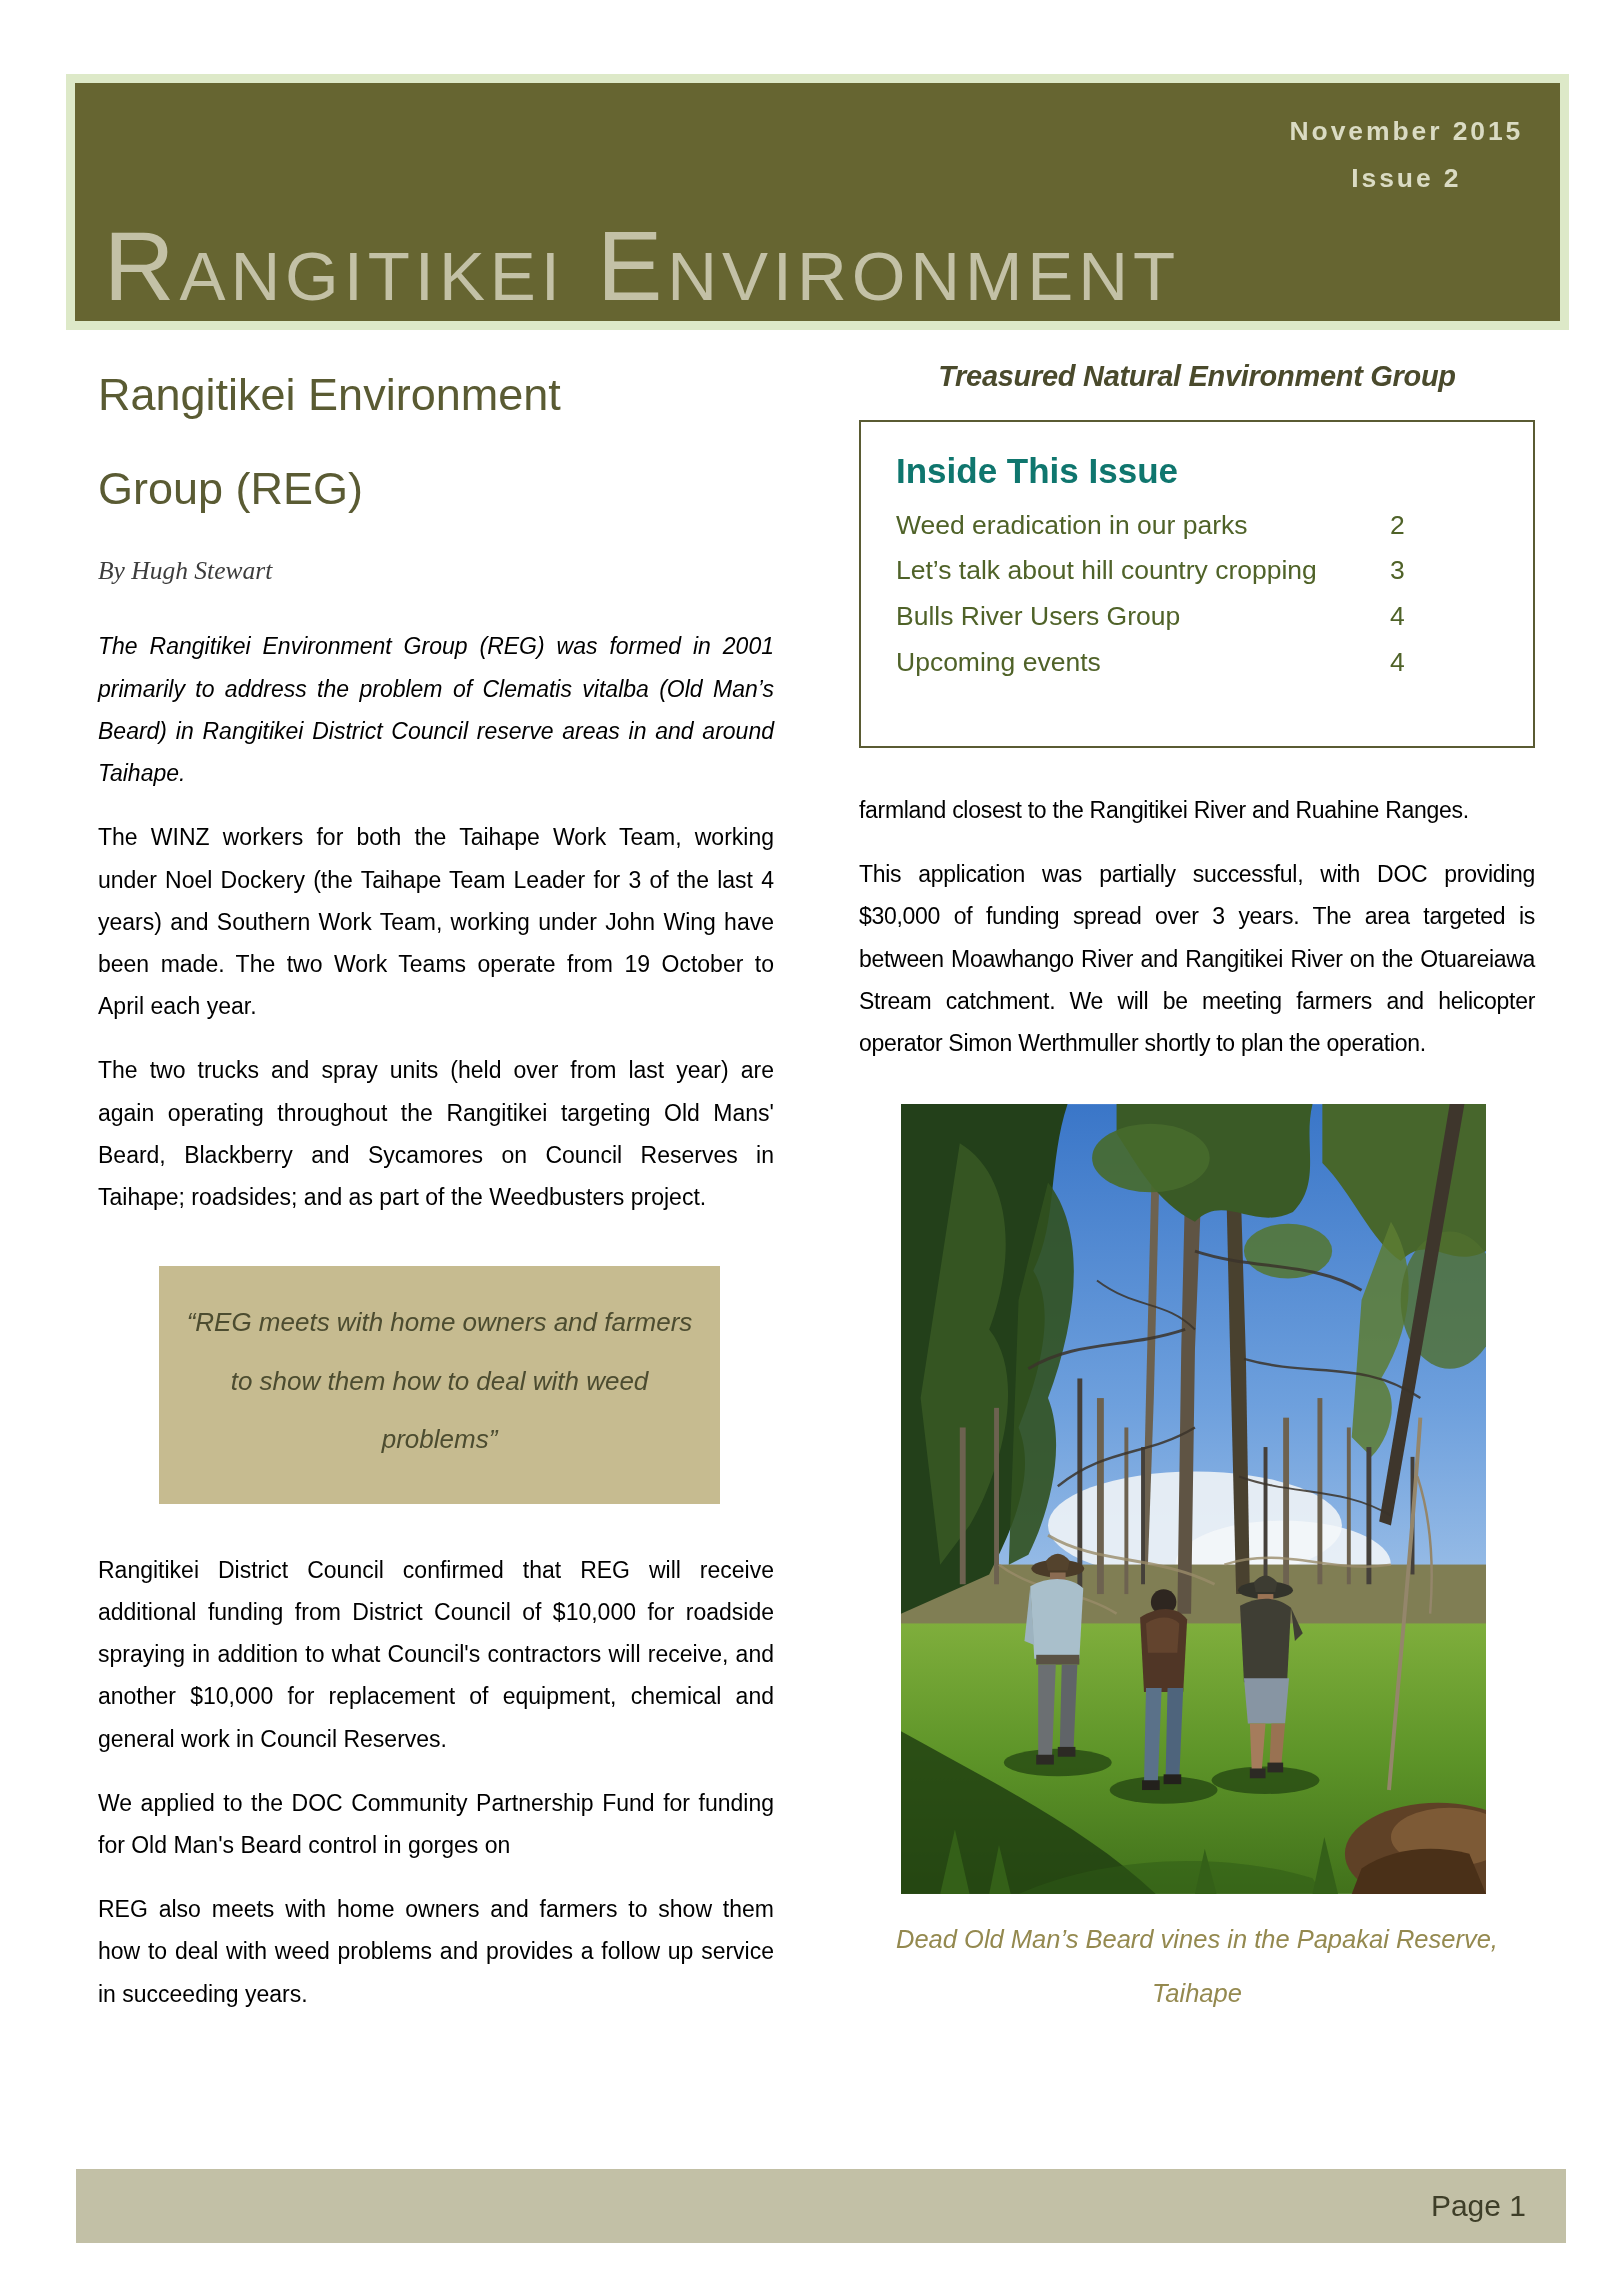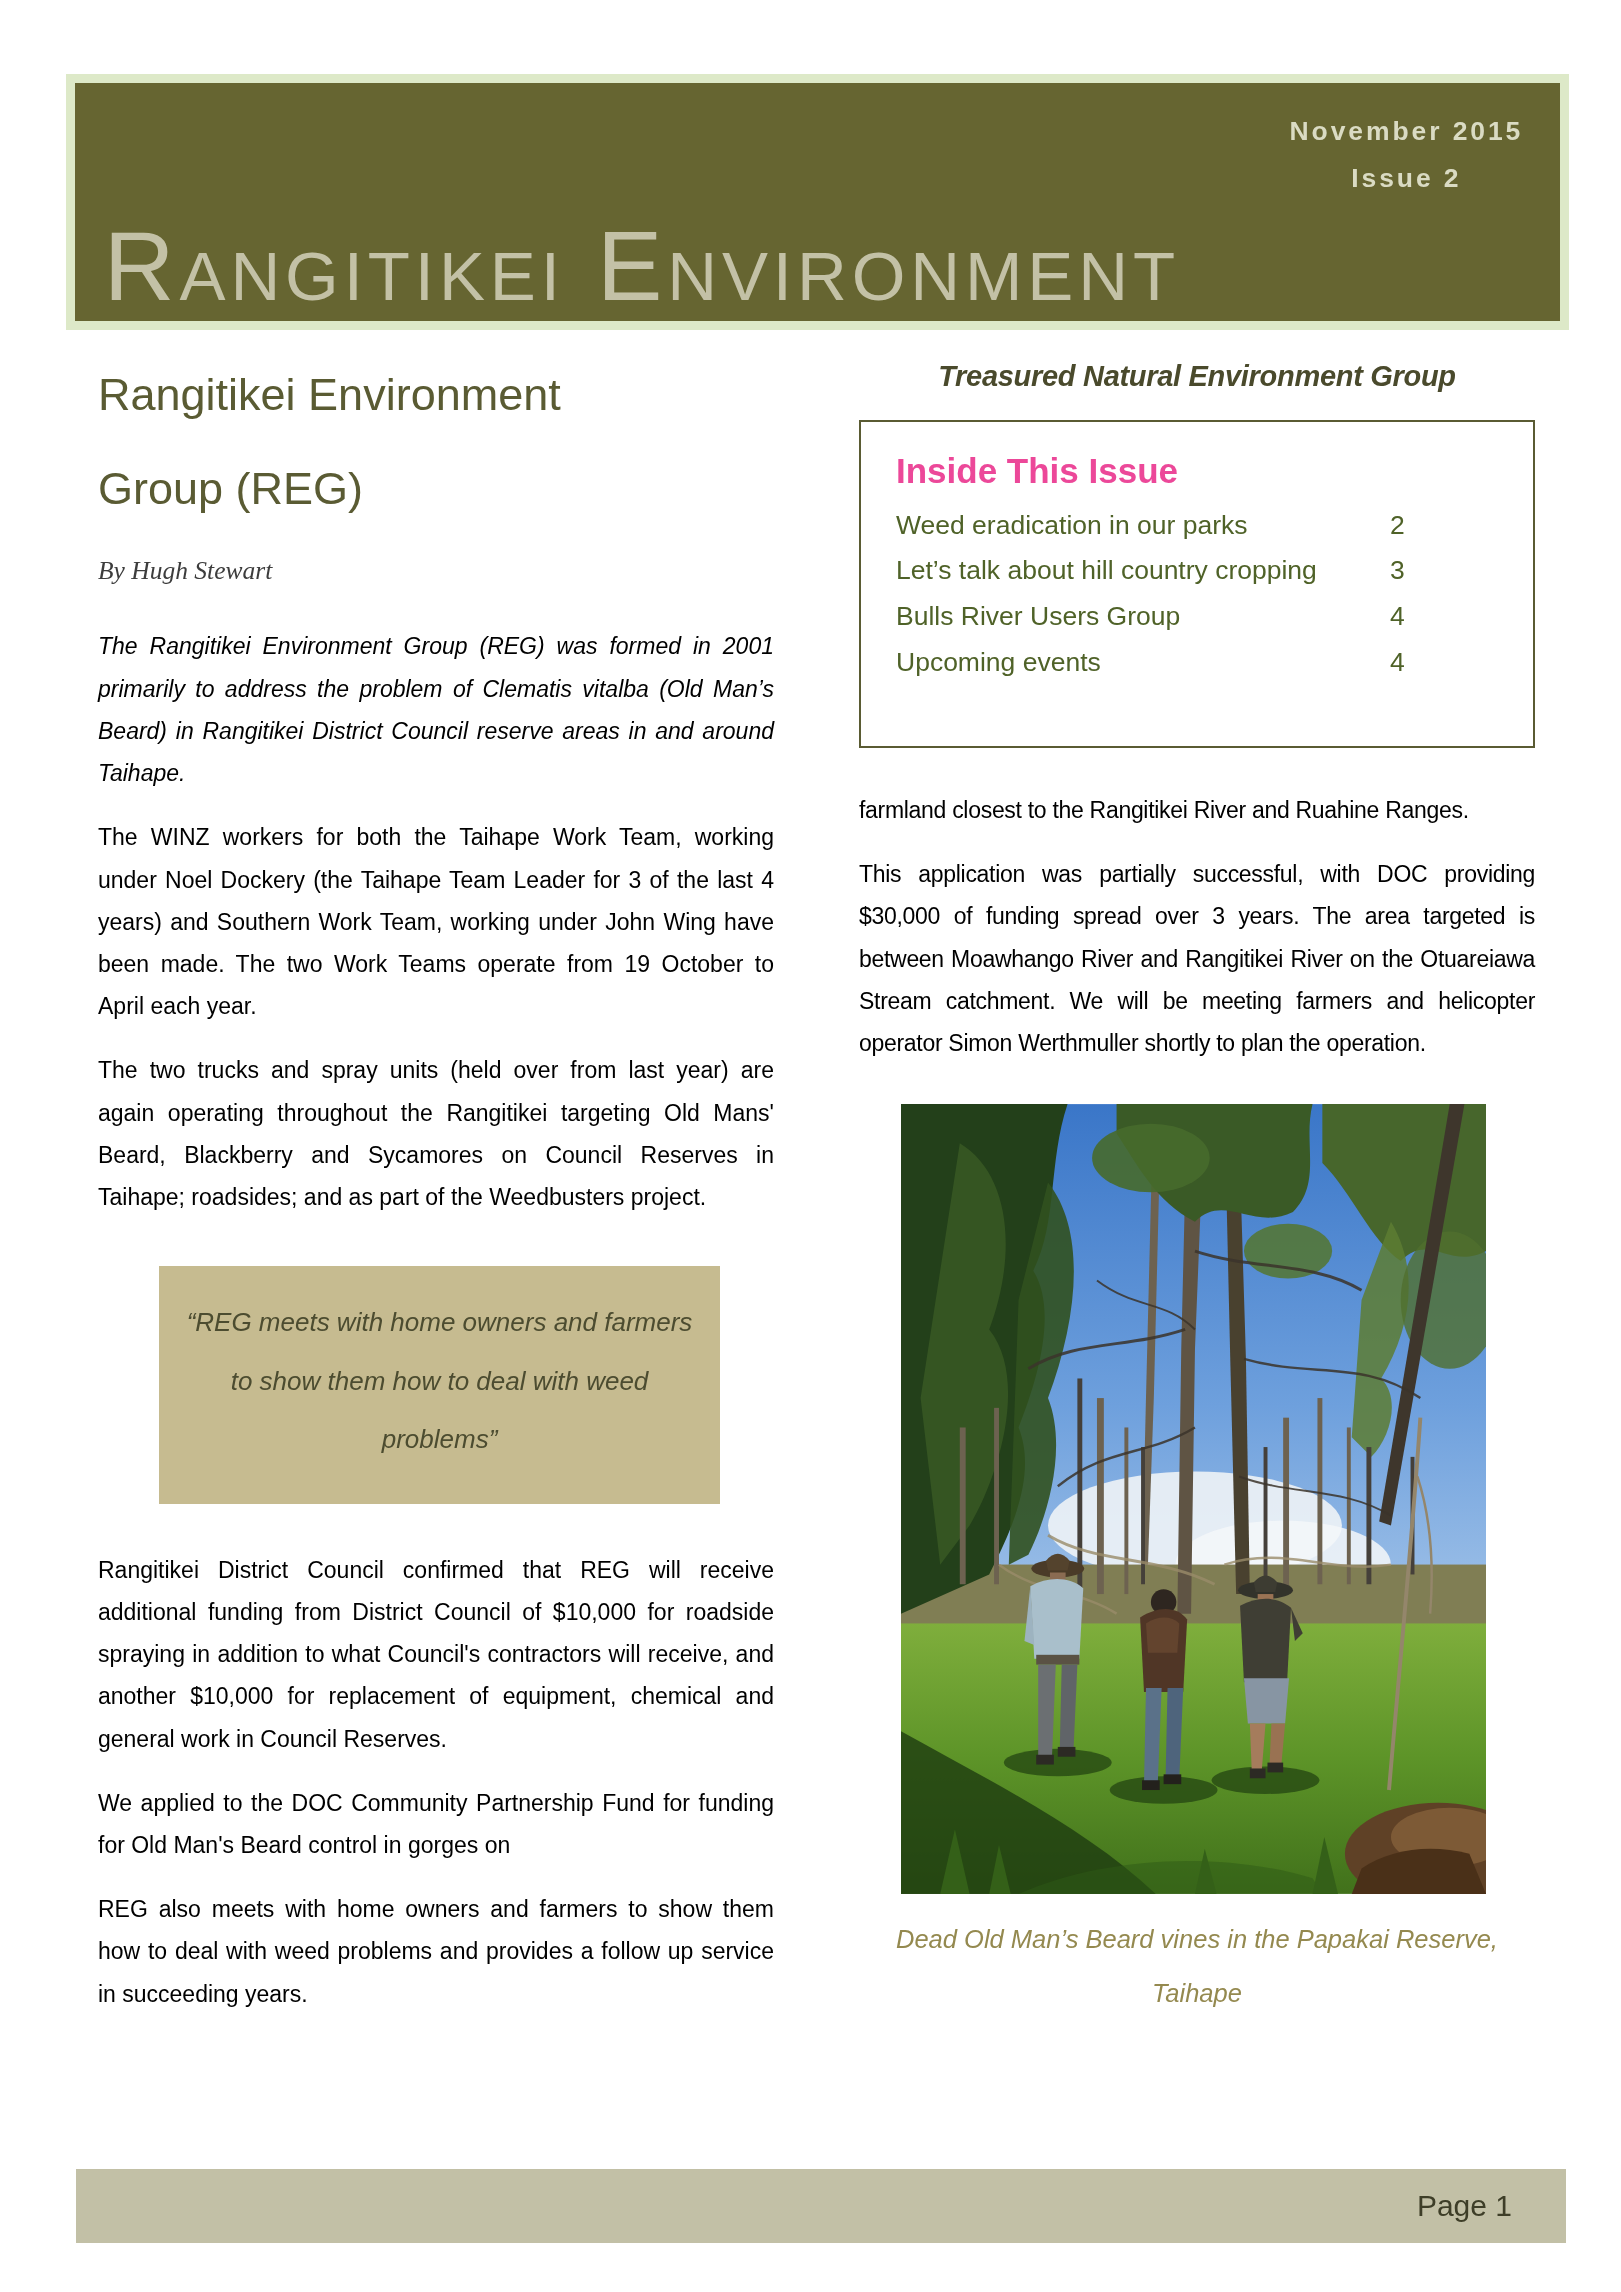--- a/index.html
+++ b/index.html
@@ -55,42 +55,42 @@
 
   
   .sidebar-tagline {
     text-align:center; font-weight:bold; font-style:italic;
     font-size:29px; color:#4a4a2c; margin:21.6px 0 0;
   }
   .toc {
     margin-top:27.4px; border:2.9px solid #5a5b33;
     padding:29px 35px 61px; box-sizing:border-box;
   }
-  .toc-header { font-size:35px; font-weight:bold; color:#ec4899; margin:0 0 11.8px; }
+  .toc-header { font-size:35px; font-weight:bold; color:#0f766e; margin:0 0 11.8px; }
   .toc-item { display:flex; font-size:26.5px; color:#4f6228; line-height:1.72; }
   .toc-item .label { flex:1; }
   .toc-item .pagenum { width:108px; }
 
   .narrow { letter-spacing:-0.3px; }
   .sidebar-first-para { margin-top:41px; }
 
   .photo-wrap { margin:39px 0 0 42px; width:585px; height:790px; }
   .photo-wrap svg { display:block; }
   .caption {
     margin:19.6px 29px 0; text-align:center; font-style:italic;
     font-size:25.5px; color:#94894f; line-height:2.1;
   }
 
   
   .footer {
     position:absolute; left:76px; top:2169px; width:1490px; height:74px;
     background:#c2c0a6;
   }
   .footer-text {
-    position:absolute; right:54px; top:0; line-height:74px;
+    position:absolute; right:40px; top:0; line-height:74px;
     font-size:30px; color:#3e3e28;
   }
 </style>
 </head>
 <body>
 
 <header class="banner">
   <div class="banner-inner">
     <div class="banner-date"><span>November 2015</span><br><span>Issue 2</span></div>
     <div class="banner-title">Rangitikei Environment</div>

